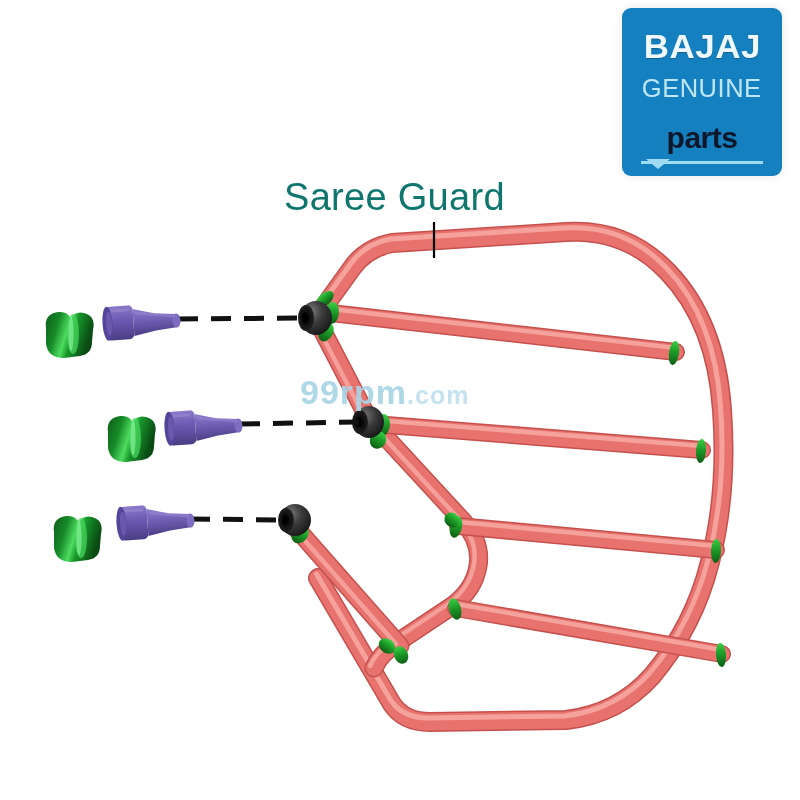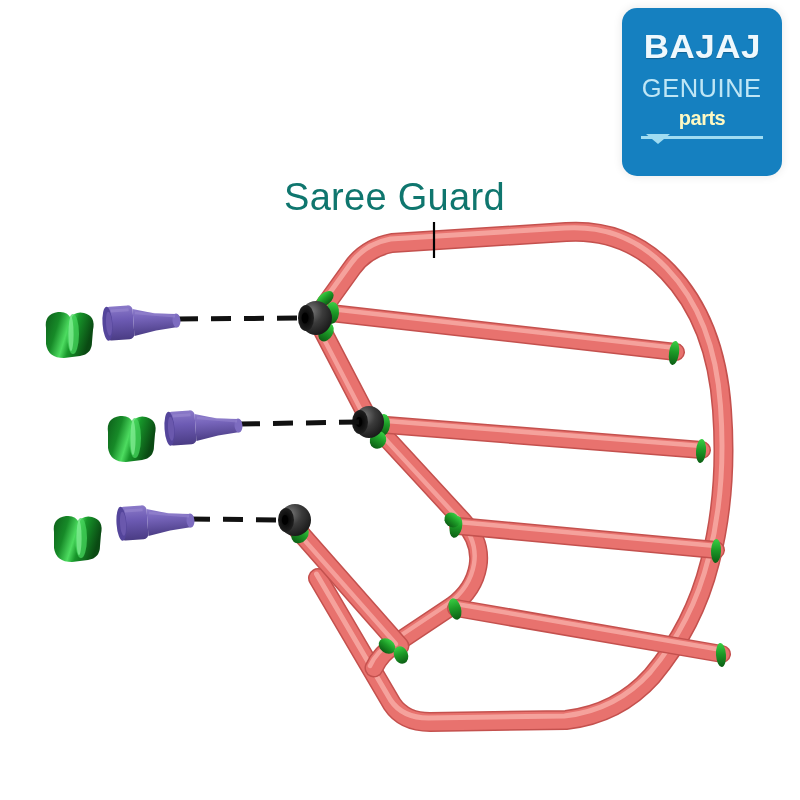--- a/index.html
+++ b/index.html
@@ -19,21 +19,21 @@
   }
 
   
   #logo {
     position: absolute;
     left: 622px;
     top: 8px;
     width: 160px;
     height: 168px;
     background: #1580c0;
-    border-radius: 15px;
+    border-radius: 9px;
     box-shadow: 0 0 10px rgba(0,0,0,0.10);
     display: flex;
     flex-direction: column;
     align-items: center;
     justify-content: flex-start;
     padding-top: 22px;
     box-sizing: border-box;
   }
   #logo .brand {
     color: #eef8fd;
@@ -47,25 +47,25 @@
   }
   #logo .genuine {
     color: #bfe6f5;
     font-size: 25px;
     line-height: 1;
     margin-top: 13px;
     letter-spacing: 0.5px;
     transform: scaleX(1.02);
   }
   #logo .parts {
-    color: #fef9c3;
-    font-size: 20px;
+    color: #0f172a;
+    font-size: 30px;
     font-weight: bold;
     line-height: 1;
-    margin-top: 7px;
+    margin-top: 22px;
     letter-spacing: -0.5px;
   }
   #logo .ruleWrap {
     position: relative;
     width: 122px;
     height: 14px;
     margin-top: 4px;
   }
   #logo .rule {
     position: absolute;
@@ -382,20 +382,23 @@
                Q 52 46 40 48
                L 24 50
                Q 8 50 6 36 Z" fill="url(#capGrad)"></path>
       <ellipse cx="33" cy="26" rx="6" ry="20" fill="#45d45c" opacity="0.75"></ellipse>
       <ellipse cx="31" cy="26" rx="2.6" ry="17" fill="#8ef39e" opacity="0.65"></ellipse>
     </g>
 
     <line x1="434" y1="222" x2="434" y2="258" stroke="#000000" stroke-width="2.2"></line>
   </svg>
 
+  <div id="watermark">
+    <span>99rpm</span><span class="dom">.com</span>
+  </div>
 
   <div id="calloutLabel">Saree Guard</div>
 
   <div id="logo">
     <div class="brand">BAJAJ</div>
     <div class="genuine">GENUINE</div>
     <div class="parts">parts</div>
     <div class="ruleWrap">
       <div class="rule"></div>
       <svg class="tick" viewBox="0 0 26 12">

